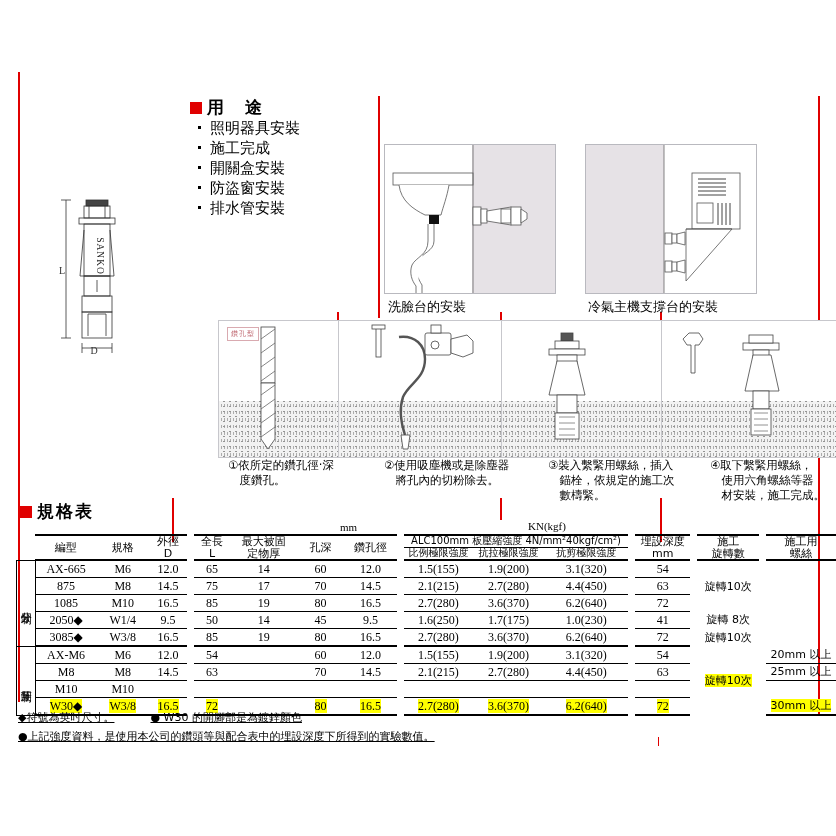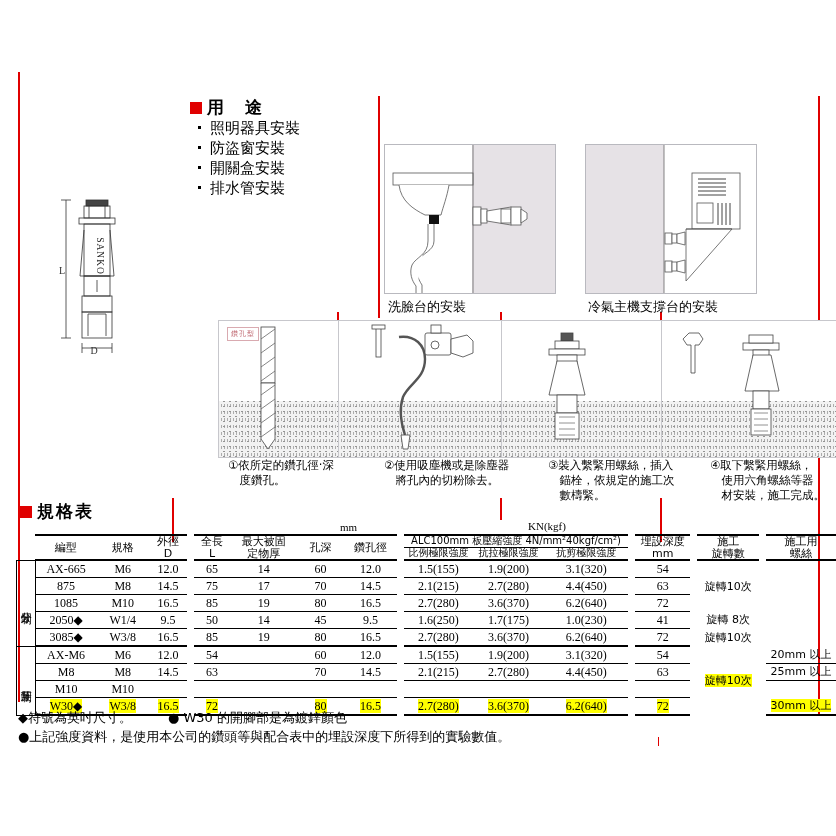--- a/index.html
+++ b/index.html
@@ -73,21 +73,21 @@
   .bb{border-bottom:2.5px solid #000;}
   .bb1{border-bottom:1px solid #000;}
   .grpbox{border:1px solid #000;}
 
   .vlabel{writing-mode:vertical-rl;text-orientation:upright;font-size:11px;
      letter-spacing:1px;line-height:1;}
 
   .hdr-cn{font-family:"DejaVu Sans","Liberation Sans",sans-serif;font-size:11px;}
   .cell-num{font-family:"Liberation Serif",serif;font-size:12px;}
 
-  .notes{position:absolute;left:18px;top:708px;font-size:13px;line-height:19px;}
+  .notes{position:absolute;left:18px;top:708px;font-size:11px;line-height:19px;text-decoration:underline;}
   .notes .row{display:flex;align-items:baseline;white-space:nowrap;}
 
   .bottom-tick{position:absolute;left:658px;top:737px;width:1px;height:9px;background:#e00000;}
 </style>
 </head>
 <body>
 
 <div class="sheet">
 
   <div class="vrule" style="left:18px;top:72px;height:630px;"></div>
@@ -102,22 +102,23 @@
   <div class="bottom-tick"></div>
 
   <div class="sec-head" style="left:190px;top:96px;">
     <span class="sq"></span>
     <span class="txt">用　途</span>
   </div>
 
   <div class="use-list">
     <ul id="use-ul">
         <li>照明器具安裝</li>
+        <li>施工完成</li>
+        <li>開關盒安裝</li>
         <li>防盜窗安裝</li>
-        <li>開關盒安裝</li>
         <li>排水管安裝</li>
       </ul>
   </div>
 
   <div class="prod">
     <svg width="130" height="178" viewBox="0 0 130 178">
       <g stroke="#333" fill="none" stroke-width="0.8">
 
         <line x1="20" y1="18" x2="20" y2="156"></line>
         <line x1="15" y1="18" x2="25" y2="18"></line>

